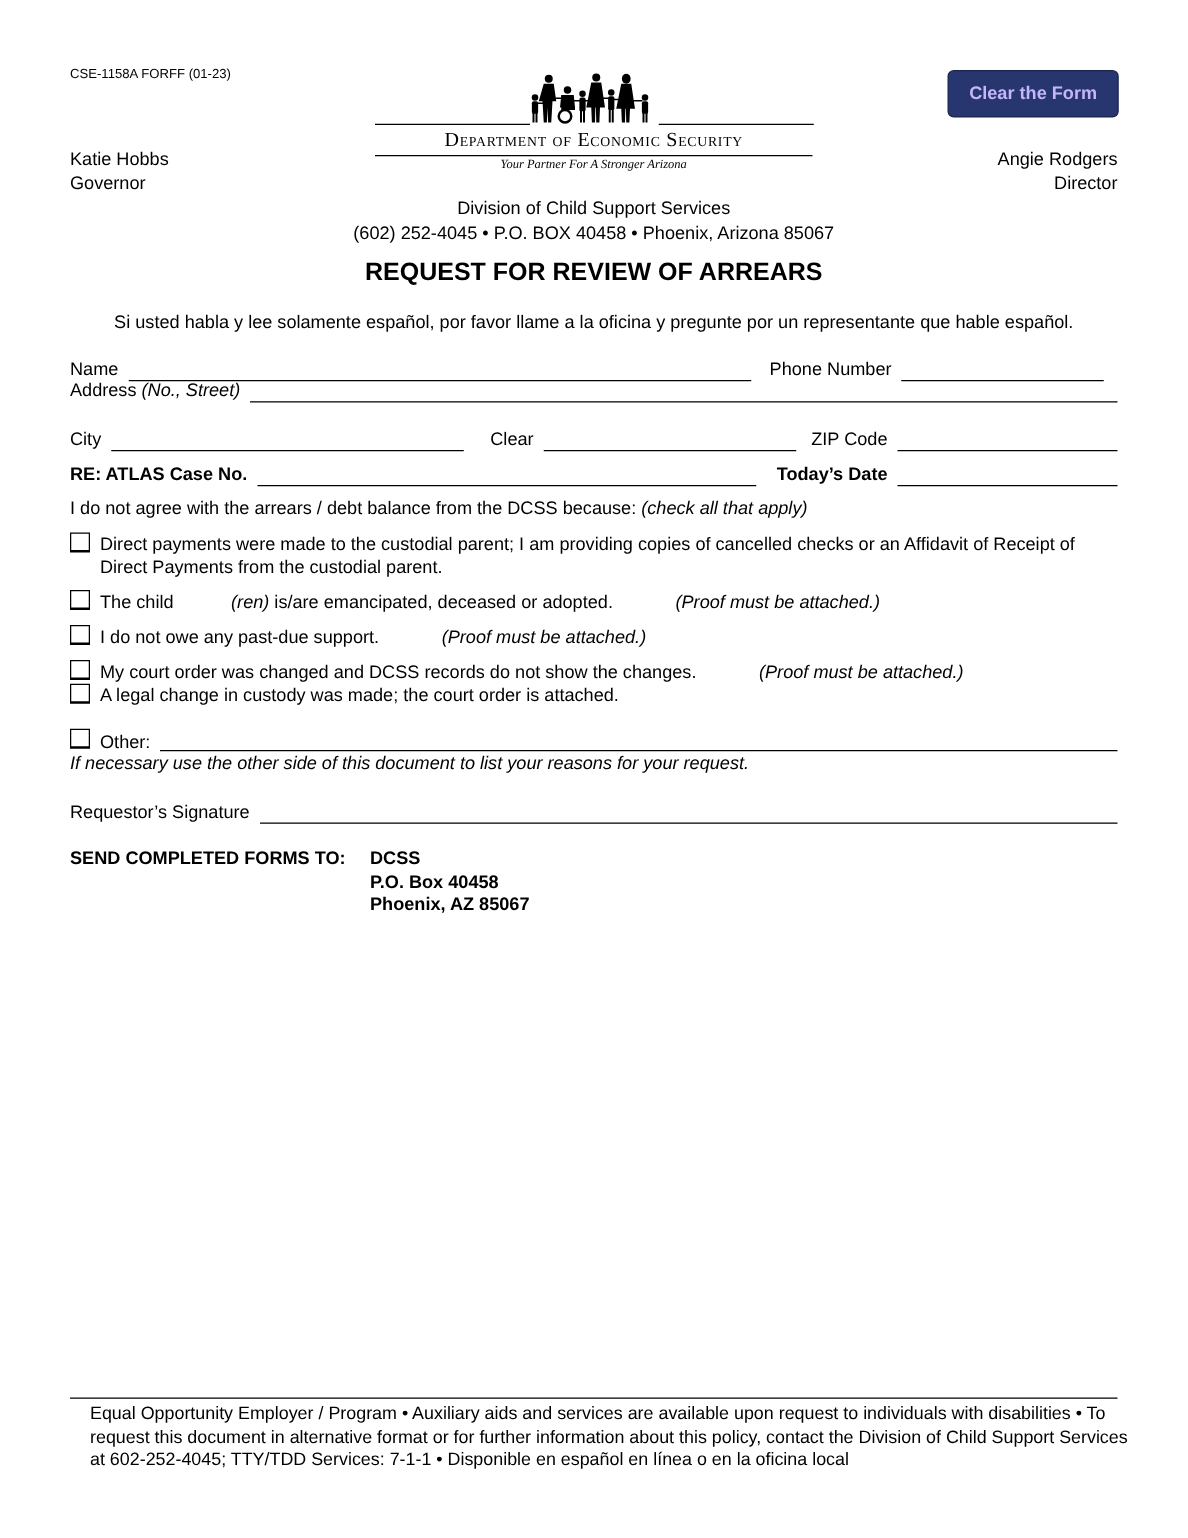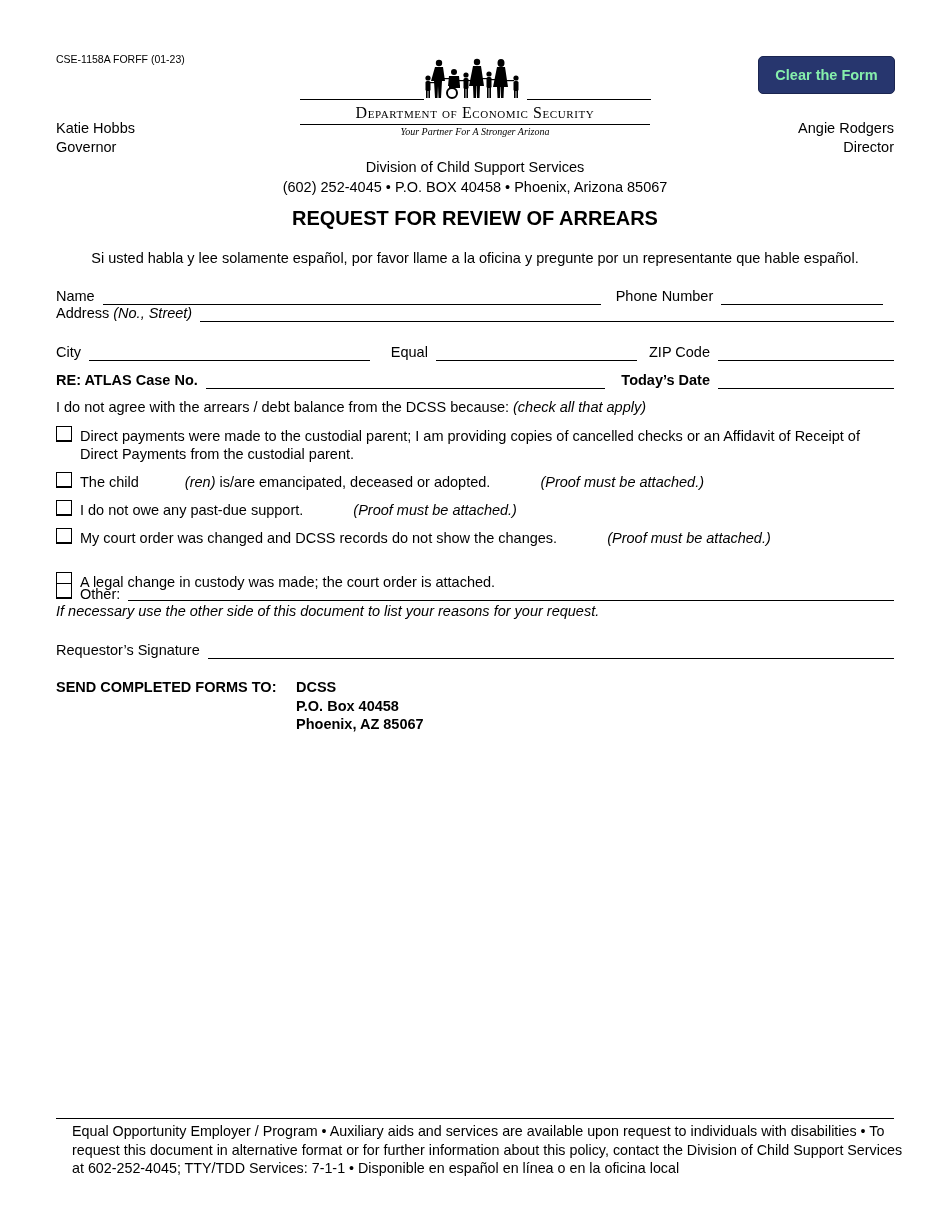--- a/index.html
+++ b/index.html
@@ -10,21 +10,21 @@
       color: #000;
       font-size: 14.5px;
       overflow: hidden;
     }
     .abs { position: absolute; }
     .form-code { left: 56px; top: 53px; font-size: 10.5px; }
     .left-official { left: 56px; top: 119px; font-size: 14.5px; line-height: 19px; }
     .right-official { right: 56px; top: 119px; font-size: 14.5px; line-height: 19px; text-align: right; }
     .clear-btn {
       left: 758px; top: 56px; width: 137px; height: 38px;
-      background: #27366e; color: #86efac; border: 1px solid #1b2550;
+      background: #27366e; color: #c4b5fd; border: 1px solid #1b2550;
       border-radius: 5px; font-weight: bold; font-size: 14.5px;
       font-family: "Liberation Sans", sans-serif;
       display: flex; align-items: center; justify-content: center;
       cursor: pointer;
     }
     .logo { left: 298px; top: 58px; width: 354px; height: 84px; }
     .logo .family { position: absolute; left: 124px; top: 0; width: 104px; height: 42px; }
     .logo .rule-left { position: absolute; left: 2px; top: 41px; width: 124px; height: 0; border-top: 1.2px solid #000; }
     .logo .rule-right { position: absolute; left: 229px; top: 41px; width: 124px; height: 0; border-top: 1.2px solid #000; }
     .logo .dept {
@@ -154,21 +154,21 @@
 </div>
 
 <div class="field-row" style="top: 302px;">
   <span class="field-label"><span>Address</span> <i>(No., Street)</i></span>
   <input class="field-line" style="margin-left: 8px; flex: 1 1 0%;" value="">
 </div>
 
 <div class="field-row" style="top: 341px;">
   <span class="field-label">City</span>
   <input class="field-line" style="margin-left: 8px; width: 310px;" value="">
-  <span class="field-label" style="margin-left: 21px;">Equal</span>
+  <span class="field-label" style="margin-left: 21px;">Clear</span>
   <input class="field-line" style="margin-left: 8px; width: 222px;" value="">
   <span class="field-label" style="margin-left: 12px;">ZIP Code</span>
   <input class="field-line" style="margin-left: 8px; flex: 1 1 0%;" value="">
 </div>
 
 <div class="field-row" style="top: 369px;">
   <span class="field-label bold">RE: ATLAS Case No.</span>
   <input class="field-line" style="margin-left: 8px; width: 440px;" value="">
   <span class="field-label bold" style="margin-left: 16px;">Today’s Date</span>
   <input class="field-line" style="margin-left: 8px; flex: 1 1 0%;" value="">
@@ -192,21 +192,21 @@
 <div class="cb-item" style="top: 501px;">
   <div class="checkbox"></div>
   <div class="cb-text"><span>I do not owe any past-due support.</span> <i>(Proof must be attached.)</i></div>
 </div>
 
 <div class="cb-item" style="top: 529px;">
   <div class="checkbox"></div>
   <div class="cb-text"><span>My court order was changed and DCSS records do not show the changes.</span> <i>(Proof must be attached.)</i></div>
 </div>
 
-<div class="cb-item" style="top: 573px; text-align: right;">
+<div class="cb-item" style="top: 548px; text-align: right;">
   <div class="checkbox"></div>
   <div class="cb-text">A legal change in custody was made; the court order is attached.</div>
 </div>
 
 <div class="cb-item" style="top: 583px; align-items: flex-end;">
   <div class="checkbox" style="margin-bottom: 2px;"></div>
   <div class="cb-text" style="line-height: 18px; margin-bottom: -2px;">Other:</div>
   <input class="field-line" style="margin-left: 8px; flex: 1 1 0%; margin-right: 2px;" value="">
 </div>
 

